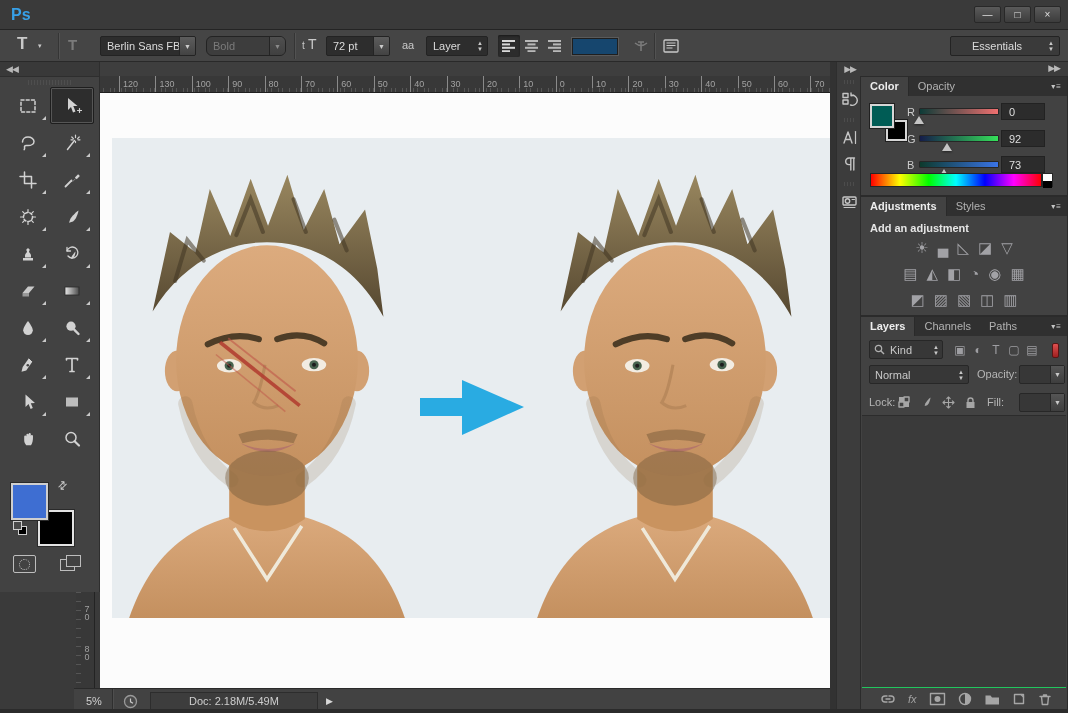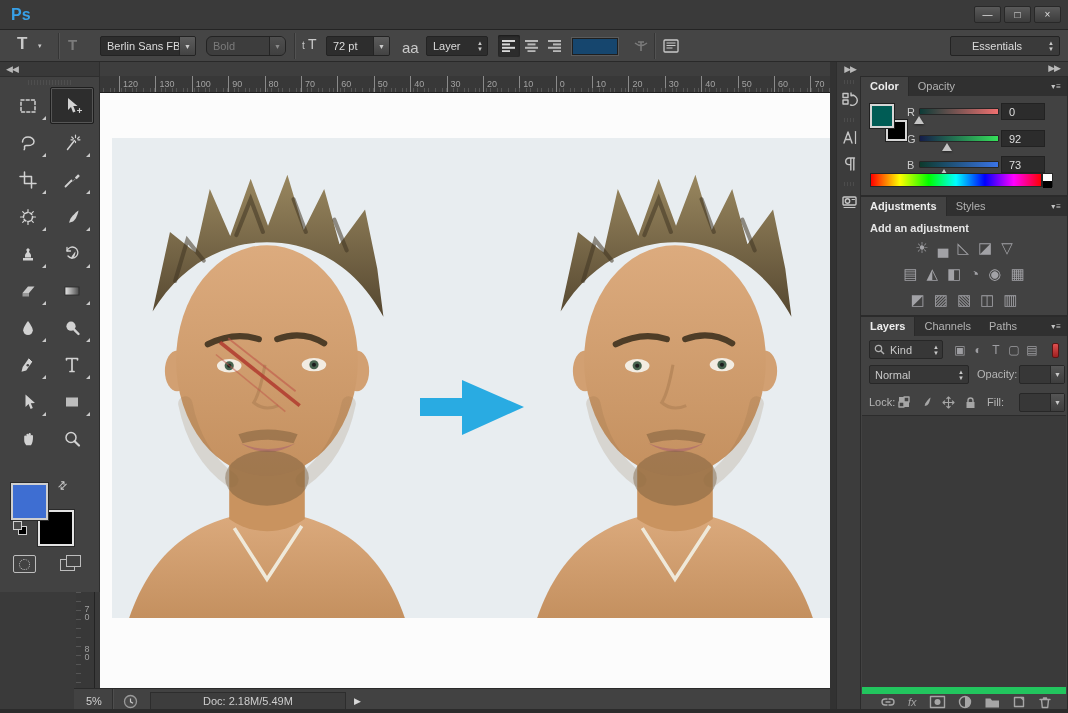--- a/index.html
+++ b/index.html
@@ -66,21 +66,21 @@
   
   #leftgutter { position:absolute; left:0; top:592px; width:100px; height:121px; background:#3a3a3a; z-index:5; }
   #vruler { position:absolute; left:76px; top:592px; width:19px; height:96px; background:#383838;
     border-right:1px solid #232323; z-index:6;
     background-image:repeating-linear-gradient(180deg, #555 0 1px, transparent 1px 9px); background-size:5px 100%; background-repeat:no-repeat; }
   .vnum { position:absolute; left:6px; writing-mode:vertical-rl; text-orientation:upright; color:#a0a0a0; font-size:9px; letter-spacing:-2px; }
   #statusbar { position:absolute; left:74px; top:688px; width:756px; height:25px; background:#424242;
     border-top:1px solid #2a2a2a; display:flex; align-items:center; z-index:7; }
   #zoompct { color:#d0d0d0; font-size:11px; padding:0 10px 0 12px; }
   #statusdivider { width:1px; height:25px; background:#2f2f2f; box-shadow:1px 0 0 #4e4e4e; }
-  #docfield { margin-left:12px; width:196px; height:19px; background:#3d3d3d; border:1px solid #2d2d2d;
+  #docfield { margin-left:12px; width:168px; height:19px; background:#3d3d3d; border:1px solid #2d2d2d;
     color:#cecece; font-size:11px; display:flex; align-items:center; justify-content:center; }
   #statarrow { color:#d8d8d8; font-size:9px; margin-left:8px; }
   #bottomedge { position:absolute; left:0; top:709px; width:1068px; height:4px; background:#2b2b2b; z-index:40; }
 
   
   #canvasarea { position:absolute; left:100px; top:62px; width:730px; height:651px; background:#3e3e3e; z-index:4; }
   #hruler { position:absolute; left:0; top:14px; width:730px; height:17px; background:#383838;
     border-bottom:1px solid #1f1f1f; display:flex; padding-left:19px; overflow:hidden; }
   #hruler::after { content:""; position:absolute; left:0; bottom:0; width:100%; height:4px;
     background:repeating-linear-gradient(90deg, transparent 0 3px, #565656 3px 3.65px); }
@@ -139,21 +139,21 @@
   .llabel { position:absolute; font-size:11px; color:#b5b5b5; top:3px; }
   .lfield { position:absolute; height:19px; width:46px; background:#373737; border:1px solid #272727;
     border-radius:2px; display:flex; }
   .lfield .btn { margin-left:auto; width:14px; background:linear-gradient(#555,#3e3e3e); border-left:1px solid #272727;
     color:#c9c9c9; font-size:7px; display:flex; align-items:center; justify-content:center; }
   #redtoggle { position:absolute; right:8px; top:3px; width:7px; height:15px; background:linear-gradient(#e05050,#a02020);
     border:1px solid #5a1515; border-radius:2px; }
   #layerscontent { position:absolute; left:1px; top:98px; width:204px; height:275px; background:#3a3a3a;
     border-top:1px solid #2c2c2c; }
   #layersbottom { position:absolute; left:1px; bottom:3px; width:204px; height:22px; background:#424242;
-    border-top:7px solid #22c55e; display:flex; align-items:center; gap:12px; padding-left:18px; }
+    border-top:1px solid #22c55e; display:flex; align-items:center; gap:12px; padding-left:18px; }
   .lbicon { color:#a2a2a2; font-size:11px; font-style:italic; }
   .licon { stroke:#a6a6a6; fill:none; stroke-width:1.4; stroke-linecap:round; stroke-linejoin:round; }
 </style>
 </head>
 <body>
 
 <svg width="0" height="0" style="position:absolute">
   <defs>
     <linearGradient id="skinG" x1="0" y1="0" x2="0" y2="1">
       <stop offset="0" stop-color="#dcab7e"></stop>
@@ -219,21 +219,21 @@
     <span class="txt">Bold</span>
     <span class="btn">▼</span>
   </div>
   <div class="sep" style="left:294px"></div>
   <span class="obicon" style="left:302px; top:10px; font-size:10px;">t</span>
   <span class="obicon" style="left:308px; top:6px; font-size:14px;">T</span>
   <div class="combo" style="left:326px; width:64px;">
     <span class="txt">72 pt</span>
     <span class="btn">▼</span>
   </div>
-  <span class="obicon" style="left:402px; top:9px; font-size:15px;">aa</span>
+  <span class="obicon" style="left:402px; top:9px; font-size:11px;">aa</span>
   <div class="combo" style="left:426px; width:62px;">
     <span class="txt">Layer</span>
     <span class="spinstack" style="padding:0 4px;">
       <span>▲</span>
         <span>▼</span>
     </span>
   </div>
   <div class="alignbtn pressed" style="left:498px">
     <svg width="14" height="12" viewBox="0 0 14 12">
         <g fill="#d8d8d8">

